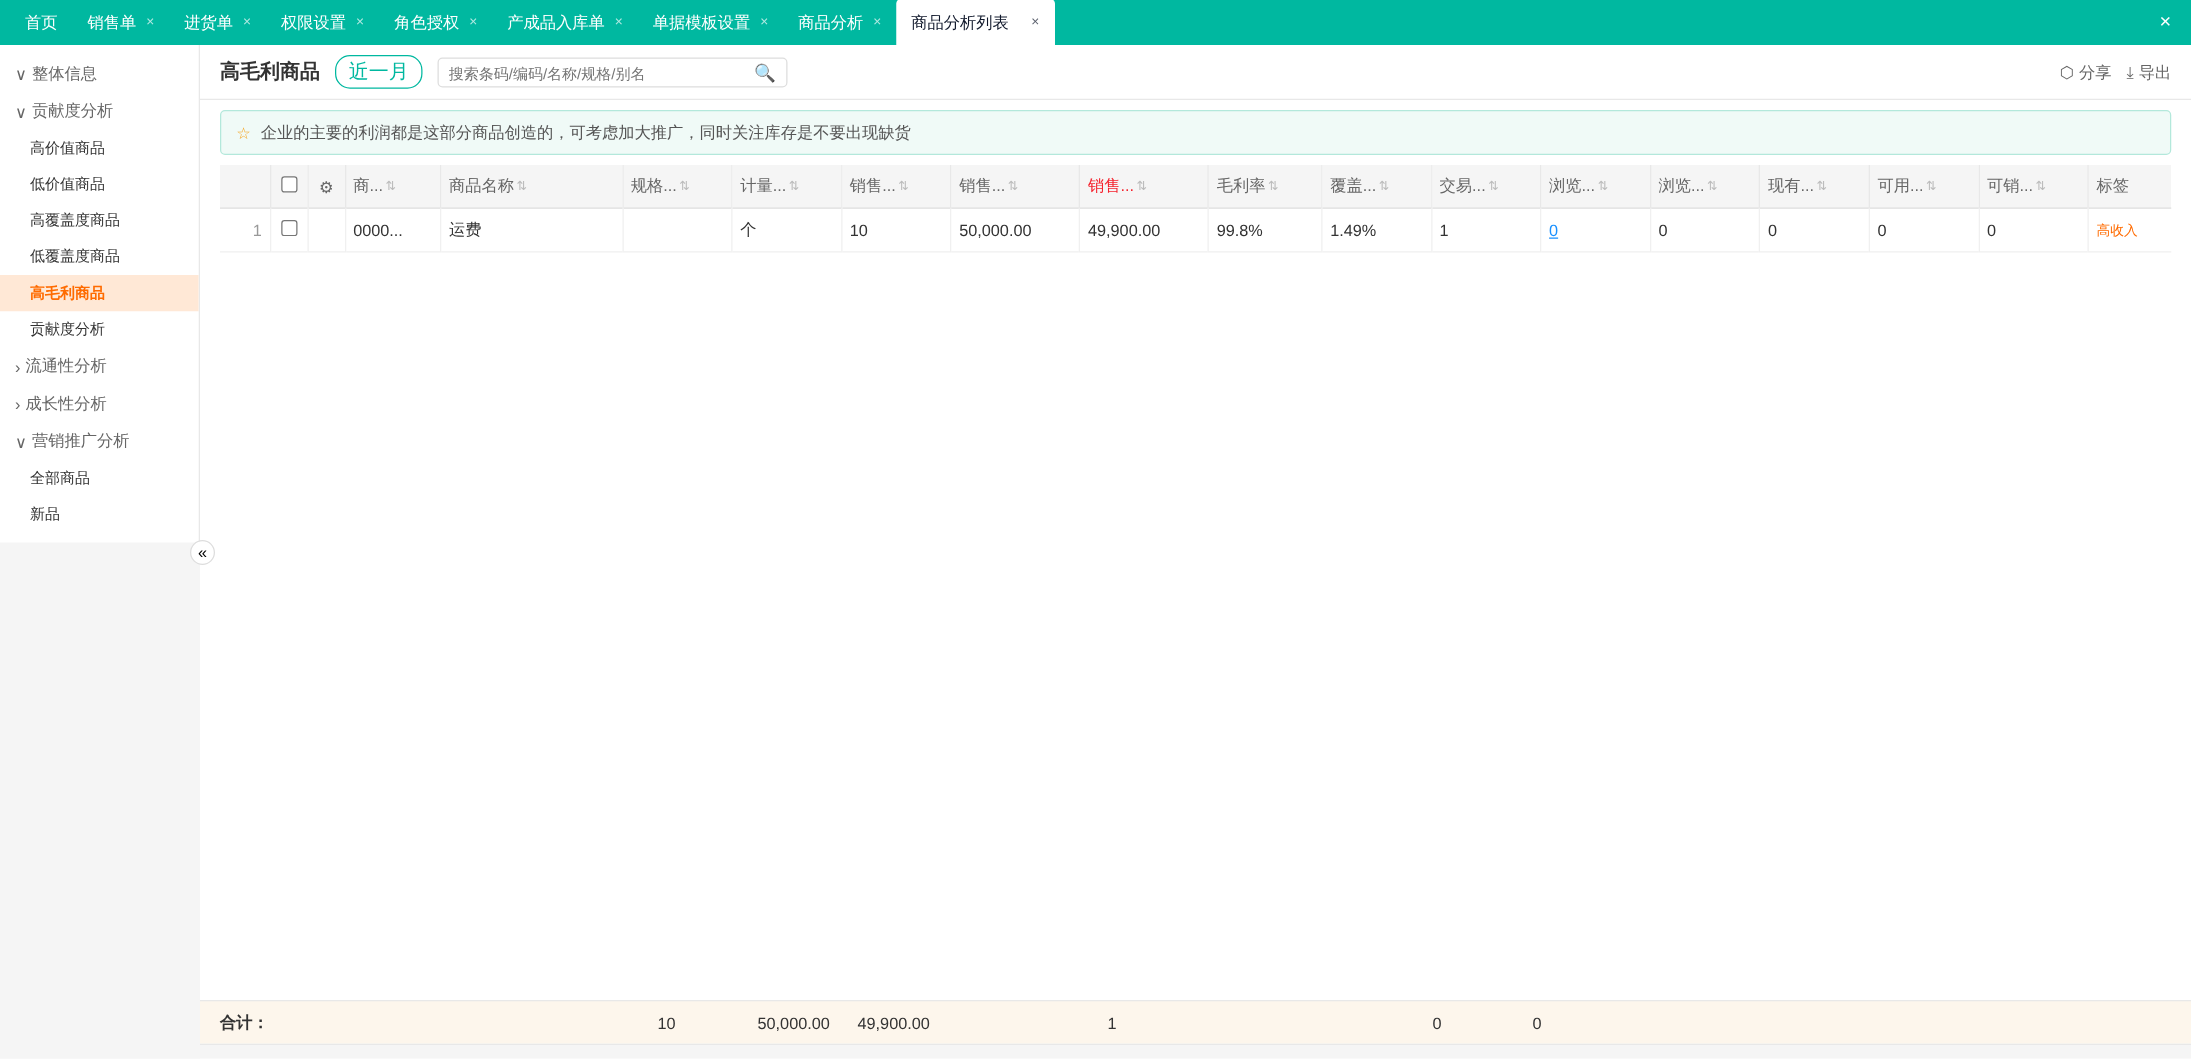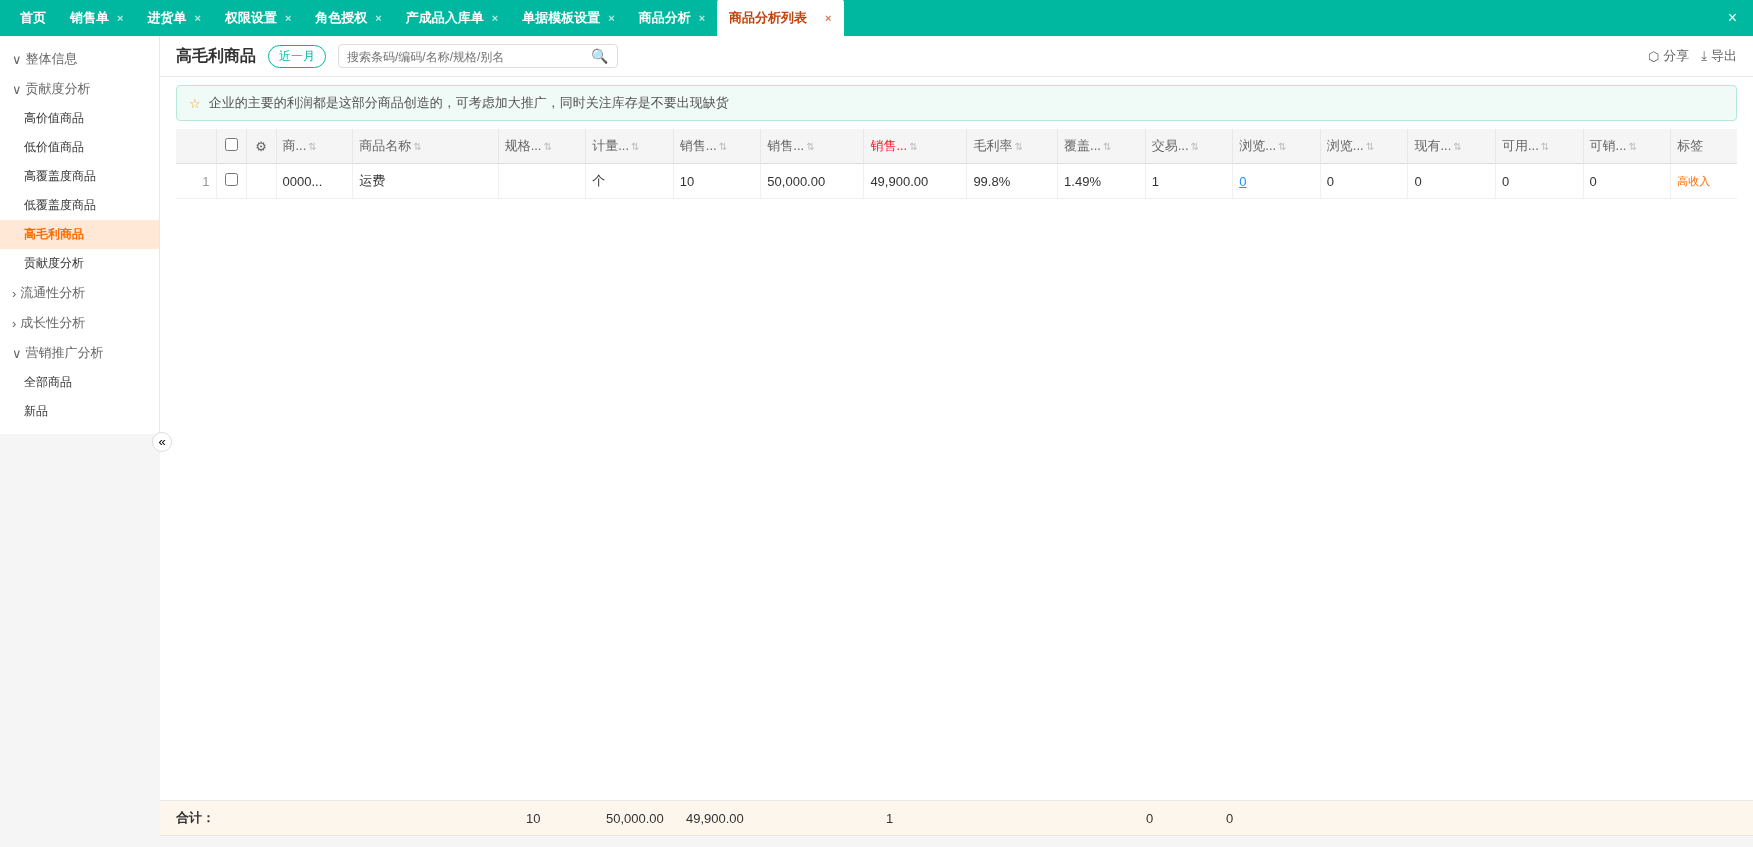--- a/index.html
+++ b/index.html
@@ -18,25 +18,24 @@
     .top-nav .nav-item {
       color: #fff;
       padding: 0 12px;
       height: 38px;
       display: flex;
       align-items: center;
       cursor: pointer;
       white-space: nowrap;
       font-size: 13px;
       gap: 4px;
-      font-weight: bold;
     }
     .top-nav .nav-item.active {
       background: #fff;
-      color: #c2410c;
+      color: #0f172a;
       border-radius: 4px 4px 0 0;
       gap: 14px;
     }
     .top-nav .nav-item .close-x {
       font-size: 11px;
       margin-left: 4px;
       opacity: 0.7;
     }
     .top-nav .window-close {
       margin-left: auto;
@@ -125,21 +124,21 @@
       font-weight: bold;
       color: #333;
     }
     .period-btn {
       background: #fff;
       border: 1px solid #00b8a0;
       color: #00b8a0;
       border-radius: 12px;
       padding: 2px 10px;
       cursor: pointer;
-      font-size: 12px;
+      font-size: 16px;
     }
     .search-box {
       display: flex;
       align-items: flex-end;
       border: 1px solid #ddd;
       border-radius: 4px;
       padding: 3px 8px;
       gap: 6px;
       flex: 1;
       max-width: 280px;

